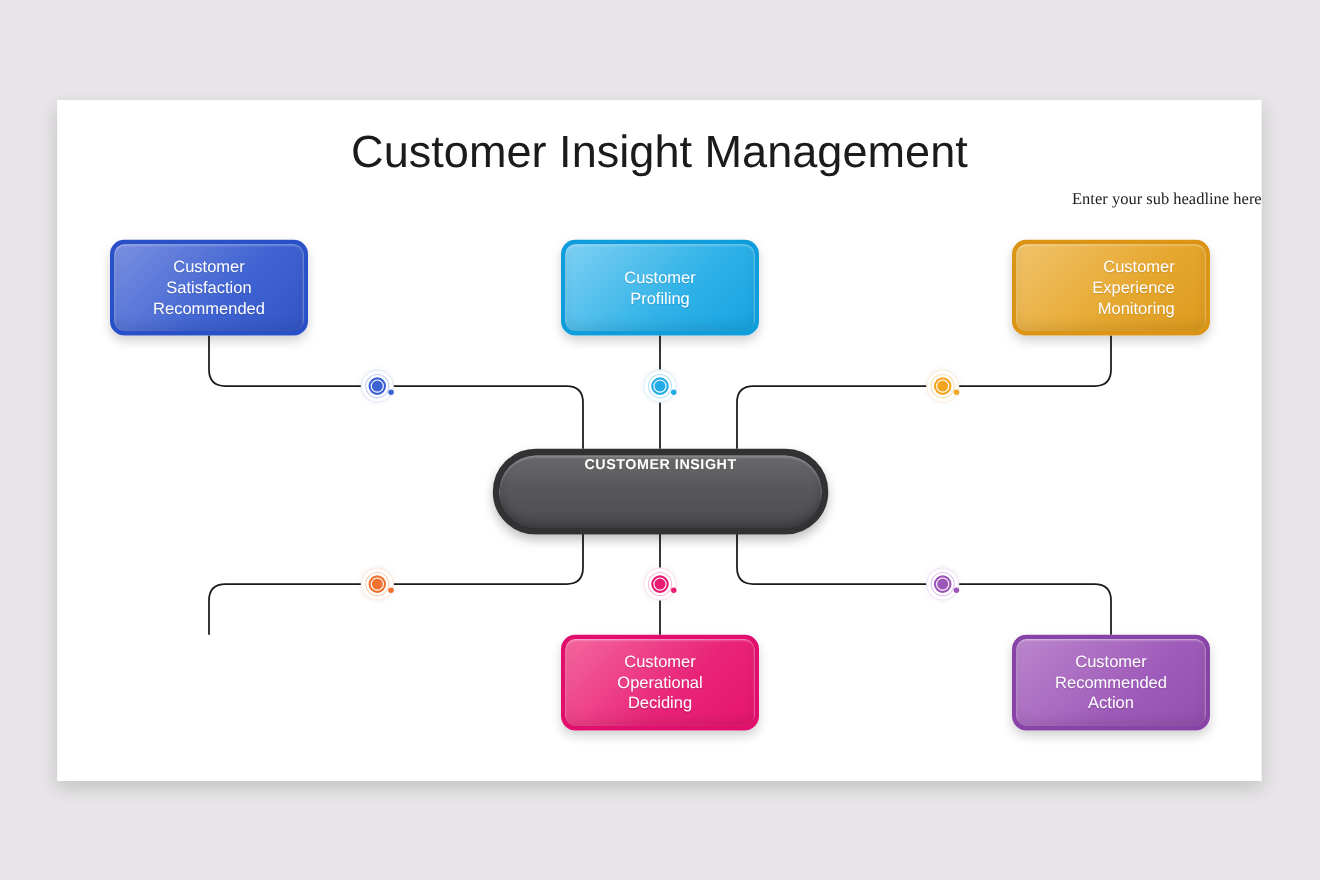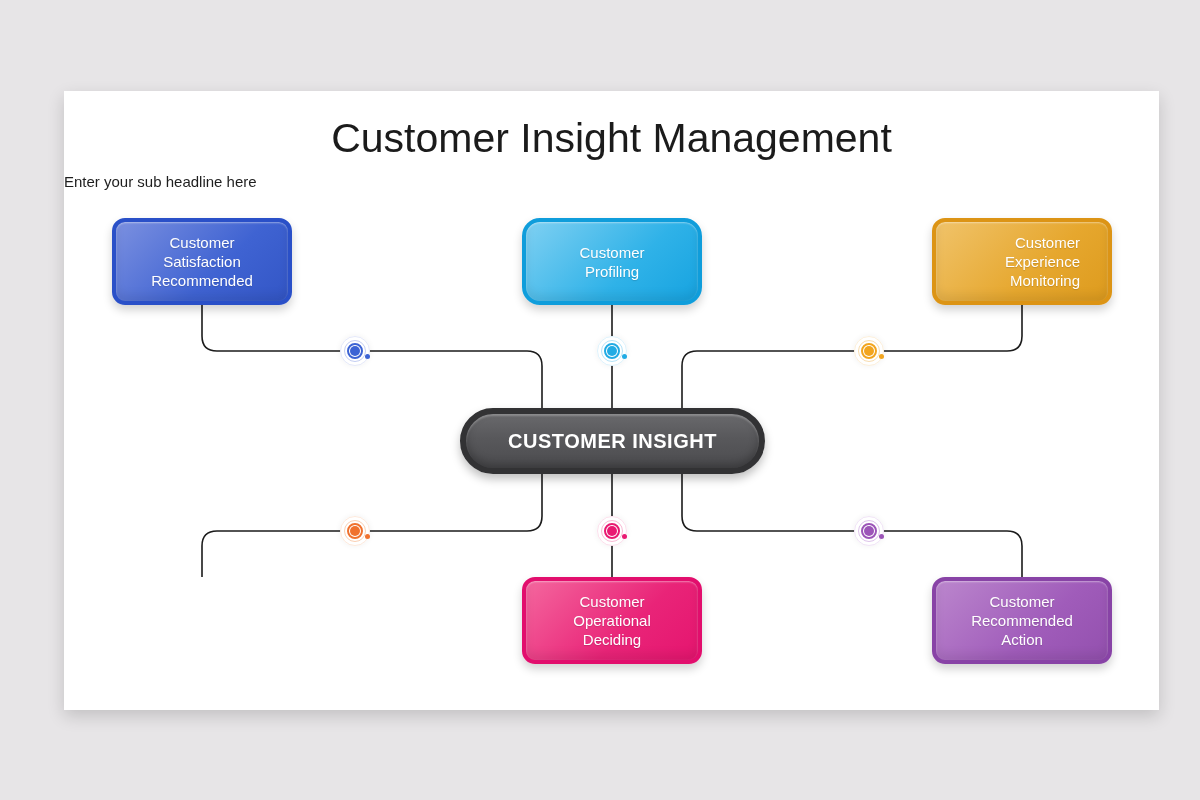--- a/index.html
+++ b/index.html
@@ -8,64 +8,63 @@
     background: #e7e5e7;
     font-family: "Liberation Sans", sans-serif;
     overflow: hidden;
   }
   .stage { position: relative; width: 1200px; height: 800px; }
   .slide {
     position: absolute; left: 52px; top: 91px;
     width: 1095px; height: 619px;
     background: #ffffff;
     box-shadow: 0 6px 16px rgba(0,0,0,0.16);
-    margin-left: 12px;
   }
   .title {
     position: absolute; top: 24px; left: 0; width: 100%;
     text-align: center;
     font-size: 41px; line-height: 1.15;
     color: #1b1b1b; font-weight: 400;
   }
   .subtitle {
     position: absolute; top: 82px; left: 0; width: 100%;
-    text-align: left;
-    font-size: 15px; color: #1e1e1e; font-weight: 400;
+    text-align: right;
+    font-size: 15px; color: #1e1e1e; font-weight: 400; font-family: Liberation Serif, serif;
   }
   svg.wires { position: absolute; left: 0; top: 0; width: 1095px; height: 619px; }
   svg.wires path { fill: none; stroke: #1b1b1b; stroke-width: 1.6; }
 
   .card {
     position: absolute; width: 180px; height: 87px;
     border-radius: 13px;
     border: 4px solid var(--border, #555);
     background: linear-gradient(135deg, var(--light, #999) 0%, var(--main, #777) 60%, var(--dark, #666) 100%);
     box-shadow: inset 0 1px 2px rgba(255,255,255,0.45), inset 0 -6px 10px rgba(0,0,0,0.08), 0 5px 10px rgba(0,0,0,0.18);
     display: flex; align-items: center; justify-content: center;
     text-align: center;
     color: #ffffff; font-size: 15px; line-height: 19px;
     padding: 0 28px;
     text-shadow: 0 1px 1px rgba(0,0,0,0.15);
   }
   .card.tl { left: 48px;  top: 127px; }
-  .card.tc { left: 458px; top: 127px; border-radius: 18px; }
+  .card.tc { left: 458px; top: 127px; }
   .card.tr { left: 868px; top: 127px; text-align: right; }
   .card.bl { left: 48px;  top: 486px; }
   .card.bc { left: 458px; top: 486px; }
   .card.br { left: 868px; top: 486px; }
 
   .pill {
     position: absolute; left: 396px; top: 317px;
-    width: 305px; height: 66px;
+    width: 305px; height: 78px;
     border-radius: 40px;
     border: 6px solid #323234;
     background: linear-gradient(180deg, #69696c 0%, #58585b 45%, #4c4c4f 100%);
     box-shadow: inset 0 2px 2px rgba(255,255,255,0.25), inset 0 -4px 8px rgba(0,0,0,0.25), 0 5px 10px rgba(0,0,0,0.25);
-    display: flex; align-items: center; justify-content: center;
-    color: #ffffff; font-size: 20px; font-weight: 700; letter-spacing: 0.5px;
+    display: flex; justify-content: center;
+    color: #ffffff; font-size: 13px; font-weight: 700; letter-spacing: 0.5px;
   }
 
   .node { position: absolute; width: 34px; height: 34px; }
   .node > div { position: absolute; border-radius: 50%; }
   .n-white { inset: 2px; background: #ffffff; box-shadow: 0 0 6px rgba(0,0,0,0.06); }
   .n-halo  { inset: 2px; border: 1.5px solid var(--light); opacity: 0.45; }
   .n-outer { inset: 6px; border: 1.5px solid var(--light); }
   .n-ring  { inset: 9px; border: 2px solid var(--main); }
   .n-dot   { inset: 12px; background: var(--main); }
   .n-sat   { left: 27px; top: 20px; width: 5px; height: 5px; background: var(--main); }

